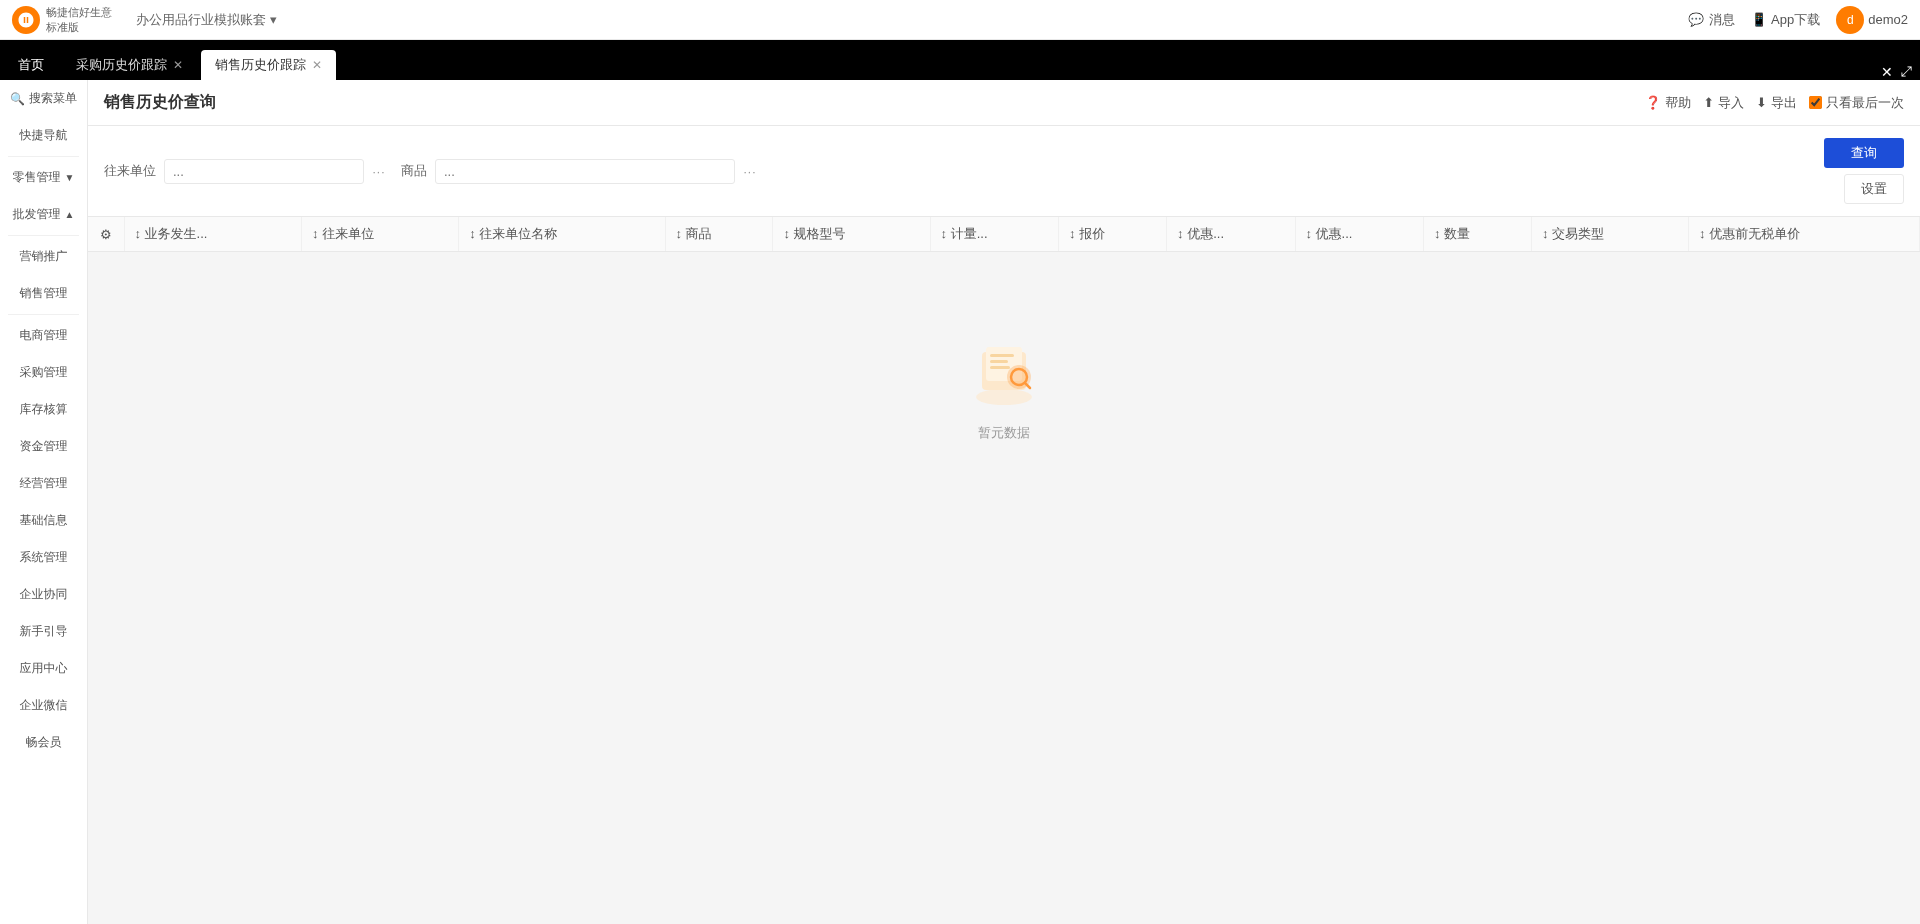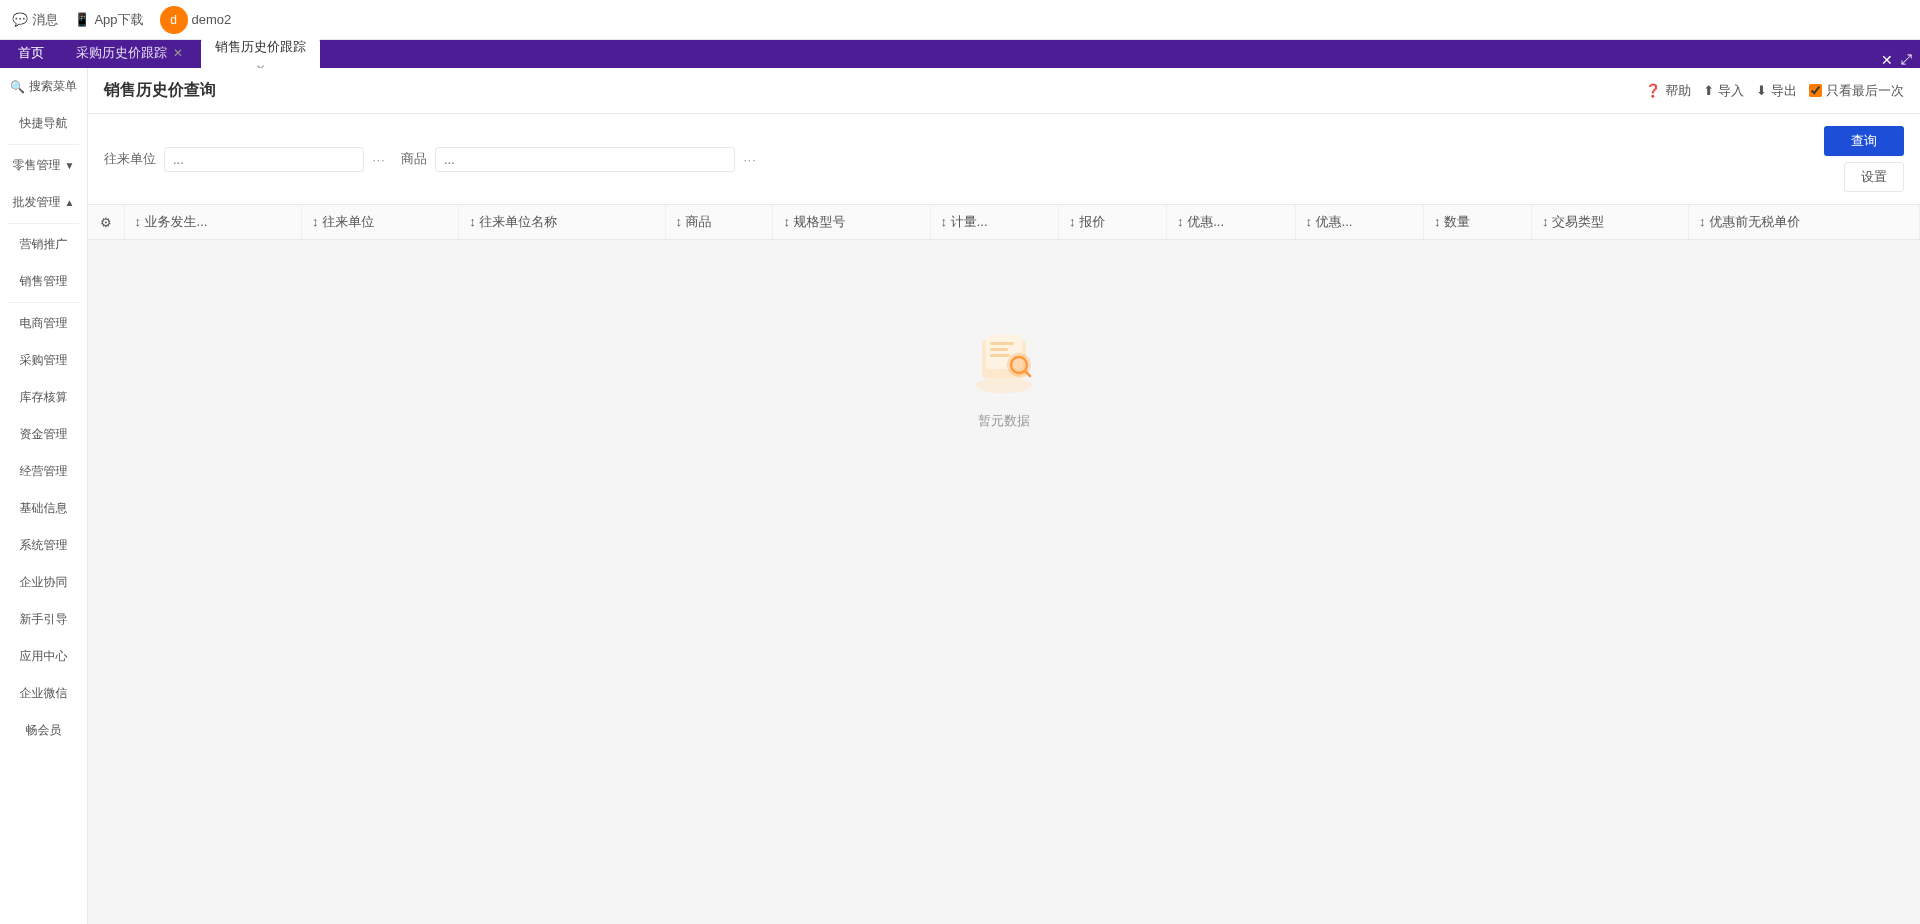--- a/index.html
+++ b/index.html
@@ -23,22 +23,22 @@
     .logo-text { font-size: 11px; color: #666; line-height: 1.3; }
     .company-select { display: flex; align-items: center; gap: 4px; font-size: 13px; color: #333; margin-left: 16px; cursor: pointer; }
     .company-select span { color: #666; }
 
     .top-bar-right { display: flex; align-items: center; gap: 16px; font-size: 13px; color: #555; }
     .top-bar-right .btn-group { display: flex; align-items: center; gap: 4px; cursor: pointer; }
     .avatar { width: 28px; height: 28px; border-radius: 50%; background: #ff7c00; display: flex; align-items: center; justify-content: center; color: white; font-size: 12px; }
 
     
     .tab-bar {
-      height: 28px;
-      background: #4c1d95;
+      height: 40px;
+      background: #000000;
       display: flex;
       align-items: flex-end;
       padding: 0 0 0 0;
       flex-shrink: 0;
     }
     .tab {
       height: 30px;
       padding: 0 14px;
       display: flex;
       align-items: center;
@@ -47,21 +47,20 @@
       font-size: 13px;
       color: rgba(255,255,255,0.85);
       border-radius: 4px 4px 0 0;
       margin-left: 4px;
       background: transparent;
     }
     .tab.home { color: white; background: transparent; }
     .tab.active {
       background: #fff;
       color: #333;
-      flex-direction: column;
     }
     .tab .close-icon { font-size: 12px; color: #999; cursor: pointer; }
     .tab-spacer { flex: 1; }
     .tab-actions { display: flex; align-items: center; padding-right: 8px; gap: 8px; color: white; }
     .tab-actions span { cursor: pointer; font-size: 16px; }
 
     
     .main-layout { display: flex; flex: 1; overflow: hidden; }
 
     
@@ -208,20 +207,37 @@
 
     
     ::-webkit-scrollbar { width: 4px; height: 4px; }
     ::-webkit-scrollbar-track { background: #f1f1f1; }
     ::-webkit-scrollbar-thumb { background: #ccc; border-radius: 2px; }
   </style>
 </head>
 <body>
 
 <div class="top-bar">
+  <div class="top-bar-left">
+    <div class="logo-area">
+      <div class="logo-icon">
+        <svg viewBox="0 0 24 24">
+            <path d="M12 2C6.48 2 2 6.48 2 12s4.48 10 10 10 10-4.48 10-10S17.52 2 12 2zm-1 14H9V8h2v8zm4 0h-2V8h2v8z"></path>
+          </svg>
+      </div>
+      <div class="logo-text">
+        <div>畅捷信好生意</div>
+        <div>标准版</div>
+      </div>
+    </div>
+    <div class="company-select">
+      <span>办公用品行业模拟账套</span>
+      <span>▾</span>
+    </div>
+  </div>
   <div class="top-bar-right">
     <div class="btn-group">
       <span>💬</span>
       <span>消息</span>
     </div>
     <div class="btn-group">
       <span>📱</span>
       <span>App下载</span>
     </div>
     <div class="btn-group">

